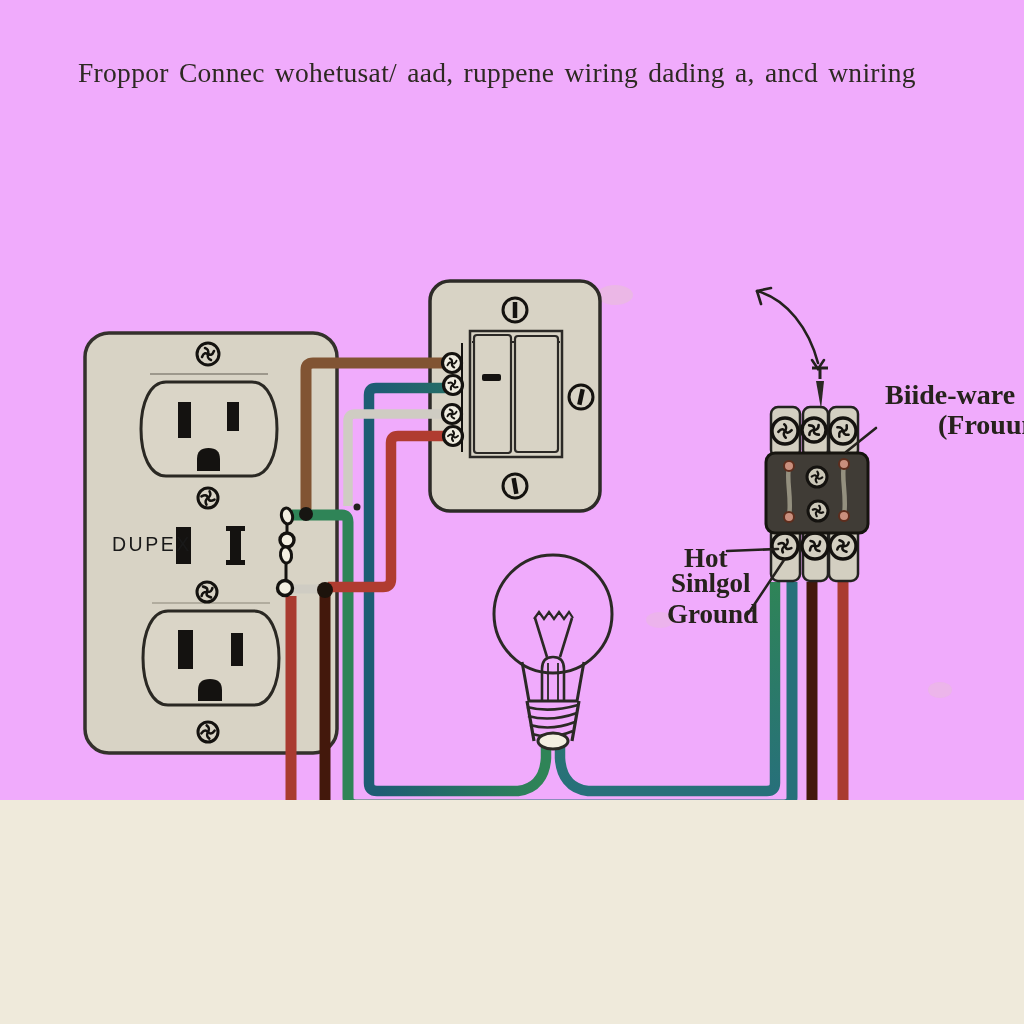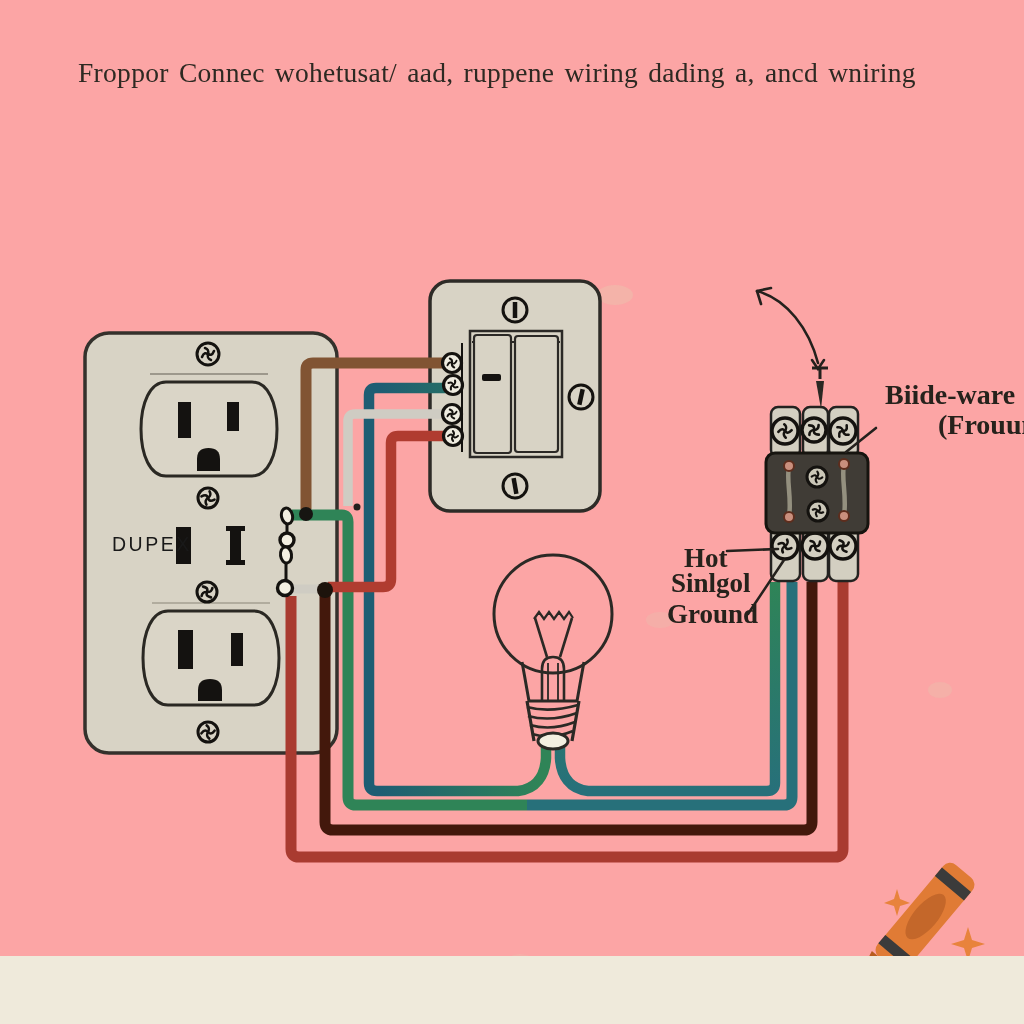--- a/index.html
+++ b/index.html
@@ -1,16 +1,16 @@
 <!DOCTYPE html>
 <html><head>
 <meta charset="utf-8">
 <style>
   html,body{margin:0;padding:0;background:#efeadb;}
-  #canvas{position:relative;width:1024px;height:956px;background:#fca5a5;overflow:hidden;
+  #canvas{position:relative;width:1024px;height:800px;background:#f0abfc;overflow:hidden;
           font-family:"Liberation Serif","DejaVu Serif",serif;}
   svg{position:absolute;left:0;top:0;}
   .caption-line{position:absolute;white-space:nowrap;color:#2d2922;font-size:27.5px;
                 letter-spacing:.3px;word-spacing:3px;}
   .t1{left:78px;top:57px;}
   .t2{left:78px;top:97px;}
   .t3{left:74px;top:145px;}
   .t4{left:74px;top:185px;}
   .lbl{position:absolute;white-space:nowrap;color:#26221c;font-size:27px;font-weight:bold;}
   .dupex{left:112px;top:533px;font-family:"Liberation Sans","DejaVu Sans",sans-serif;

